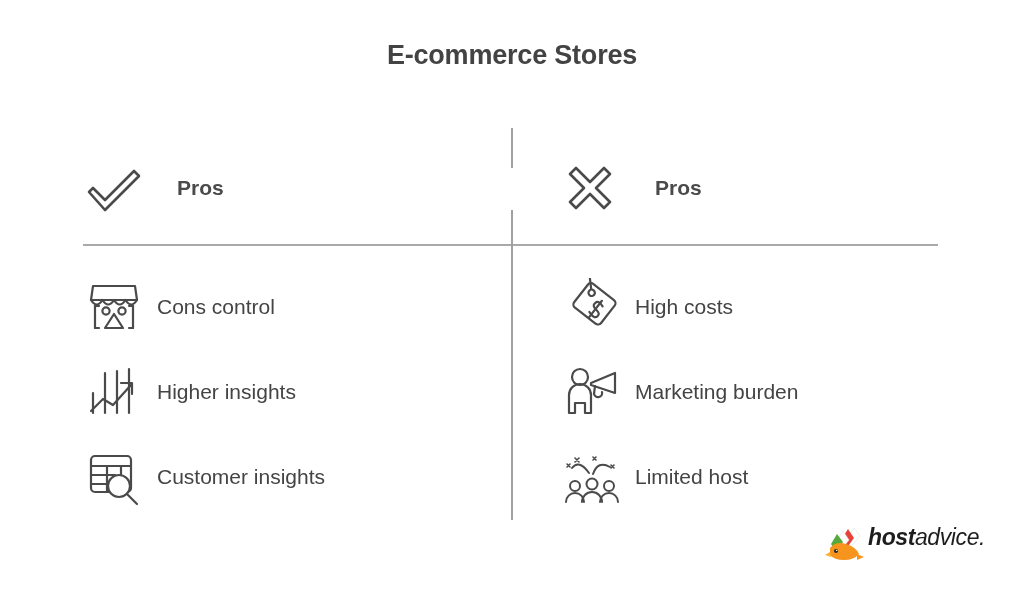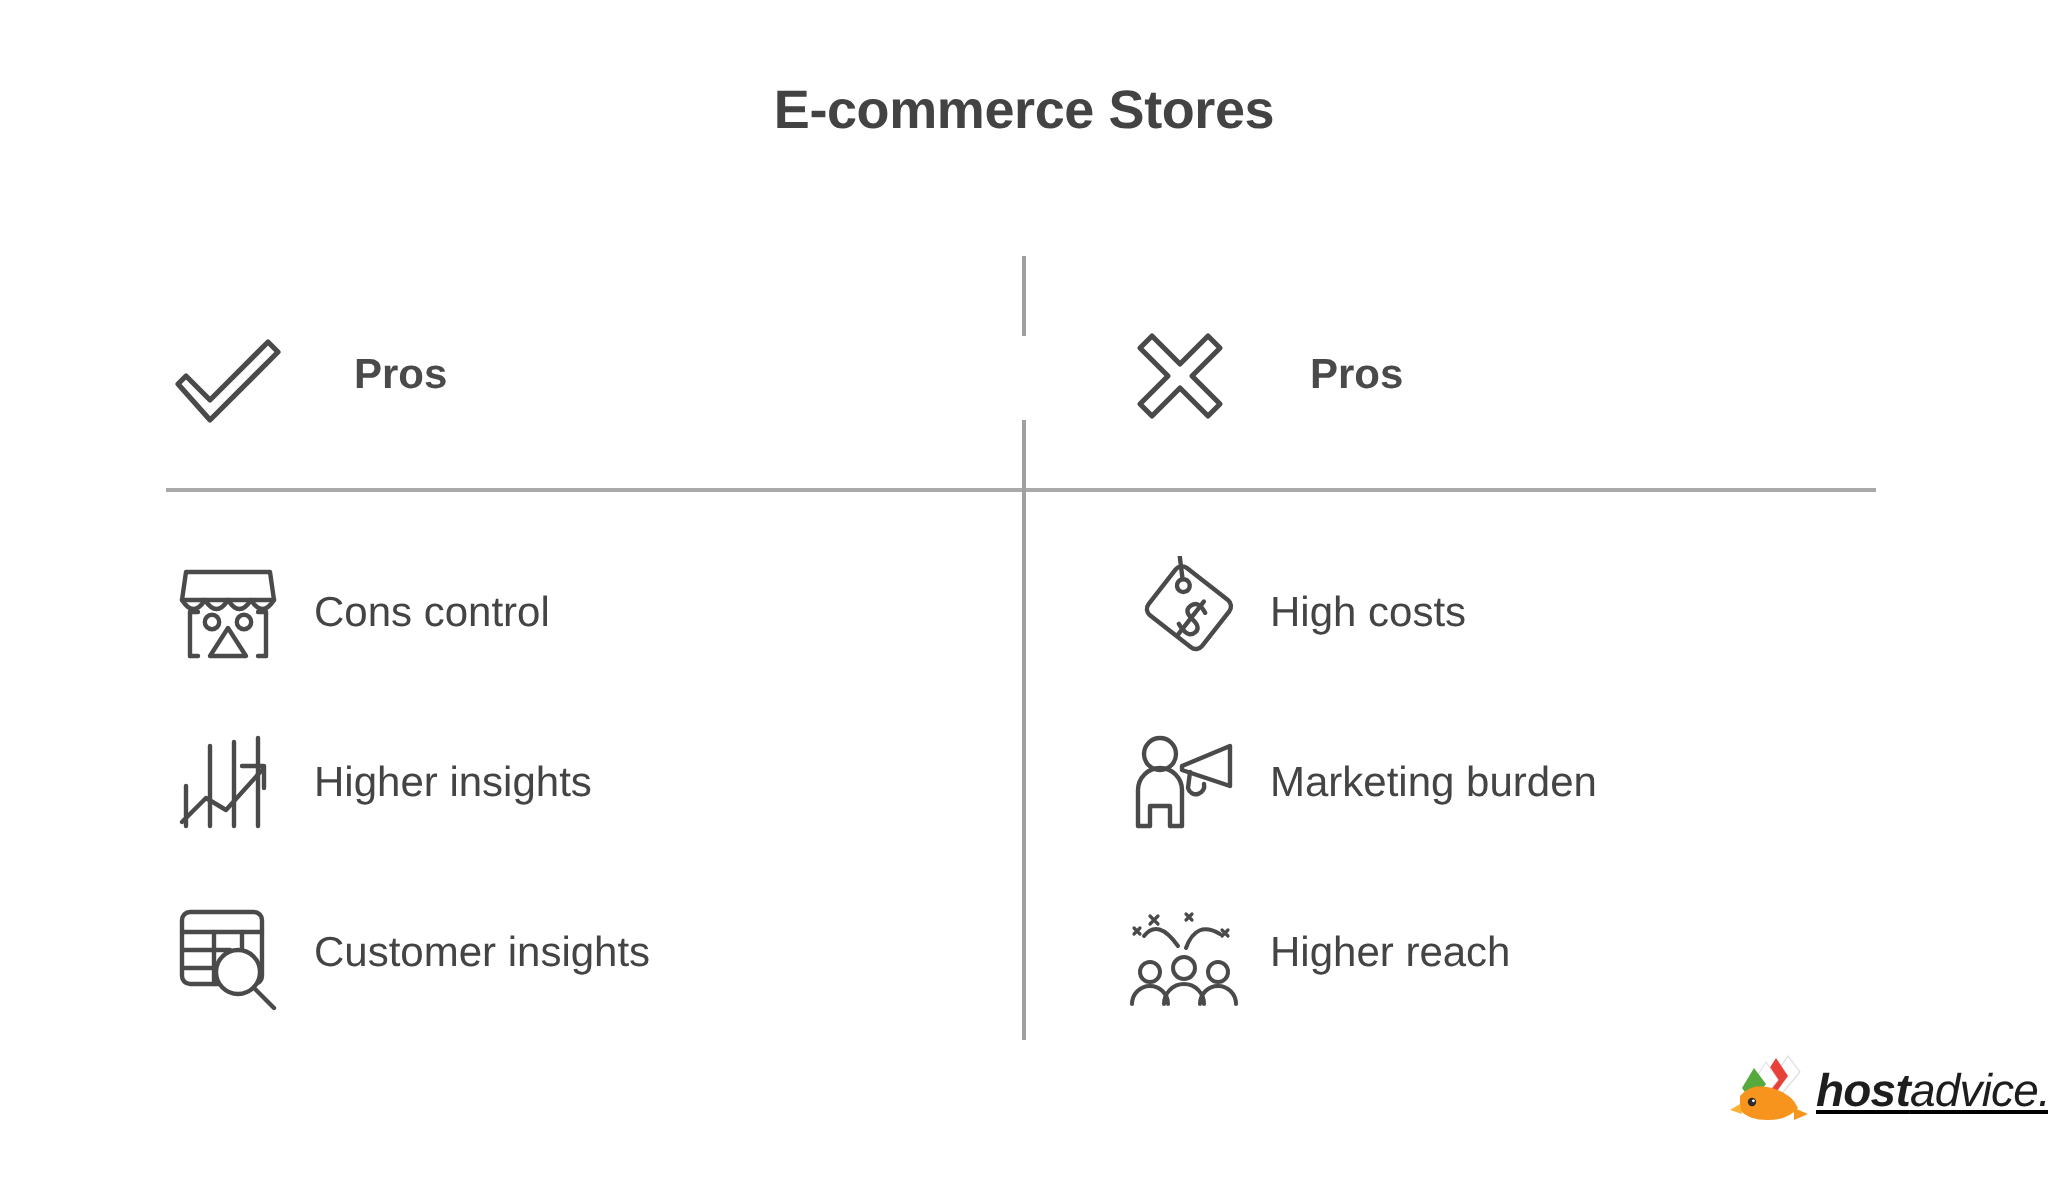--- a/index.html
+++ b/index.html
@@ -123,26 +123,24 @@
   .row-label {
     font-size: 21px;
     font-weight: normal;
     color: #444444;
     white-space: nowrap;
   }
 
   
   .logo {
     position: absolute;
-    left: 864px;
+    left: 824px;
     top: 524px;
     display: flex;
-    align-items: center;
     gap: 2px;
-    text-decoration: underline;
   }
   .logo-mark { width: 42px; height: 42px; }
   .logo-mark svg { display: block; }
   .logo-text {
     font-size: 23px;
     font-style: italic;
     color: #1d1d1d;
     letter-spacing: -0.4px;
     white-space: nowrap;
   }
@@ -308,21 +306,21 @@
 
             <circle cx="12" cy="38" r="5"></circle>
             <path d="M3 54 a9 9 0 0 1 18 0"></path>
             <circle cx="29" cy="36" r="5.5"></circle>
             <path d="M19 54 a10 10 0 0 1 20 0"></path>
             <circle cx="46" cy="38" r="5"></circle>
             <path d="M37 54 a9 9 0 0 1 18 0"></path>
           </g>
         </svg>
       </span>
-      <span class="row-label">Higher reach</span>
+      <span class="row-label">Limited host</span>
     </div>
 
   </div>
 
   <div class="logo">
     <span class="logo-mark">
       <svg viewBox="0 0 42 42" width="42" height="42" aria-hidden="true">
 
         <path d="M30 4 L36 12 L26 24 L21 17 Z" fill="#ffffff" stroke="#dddddd" stroke-width="0.6"></path>
 

